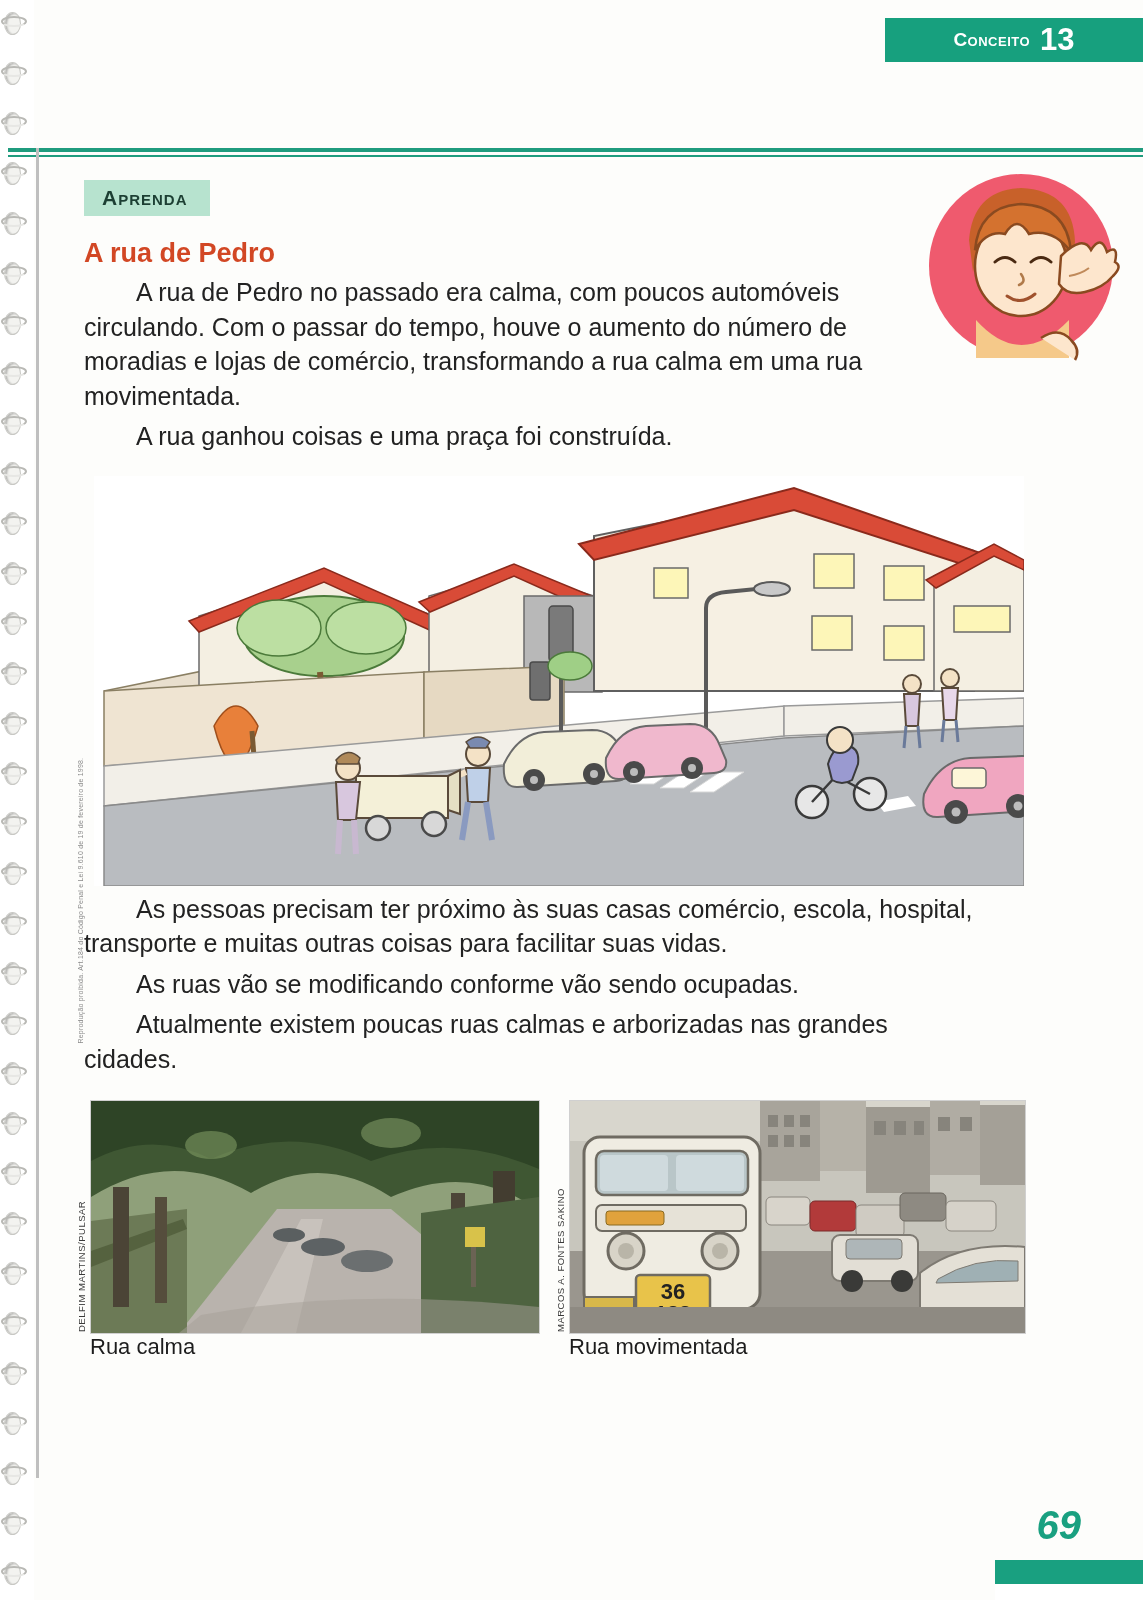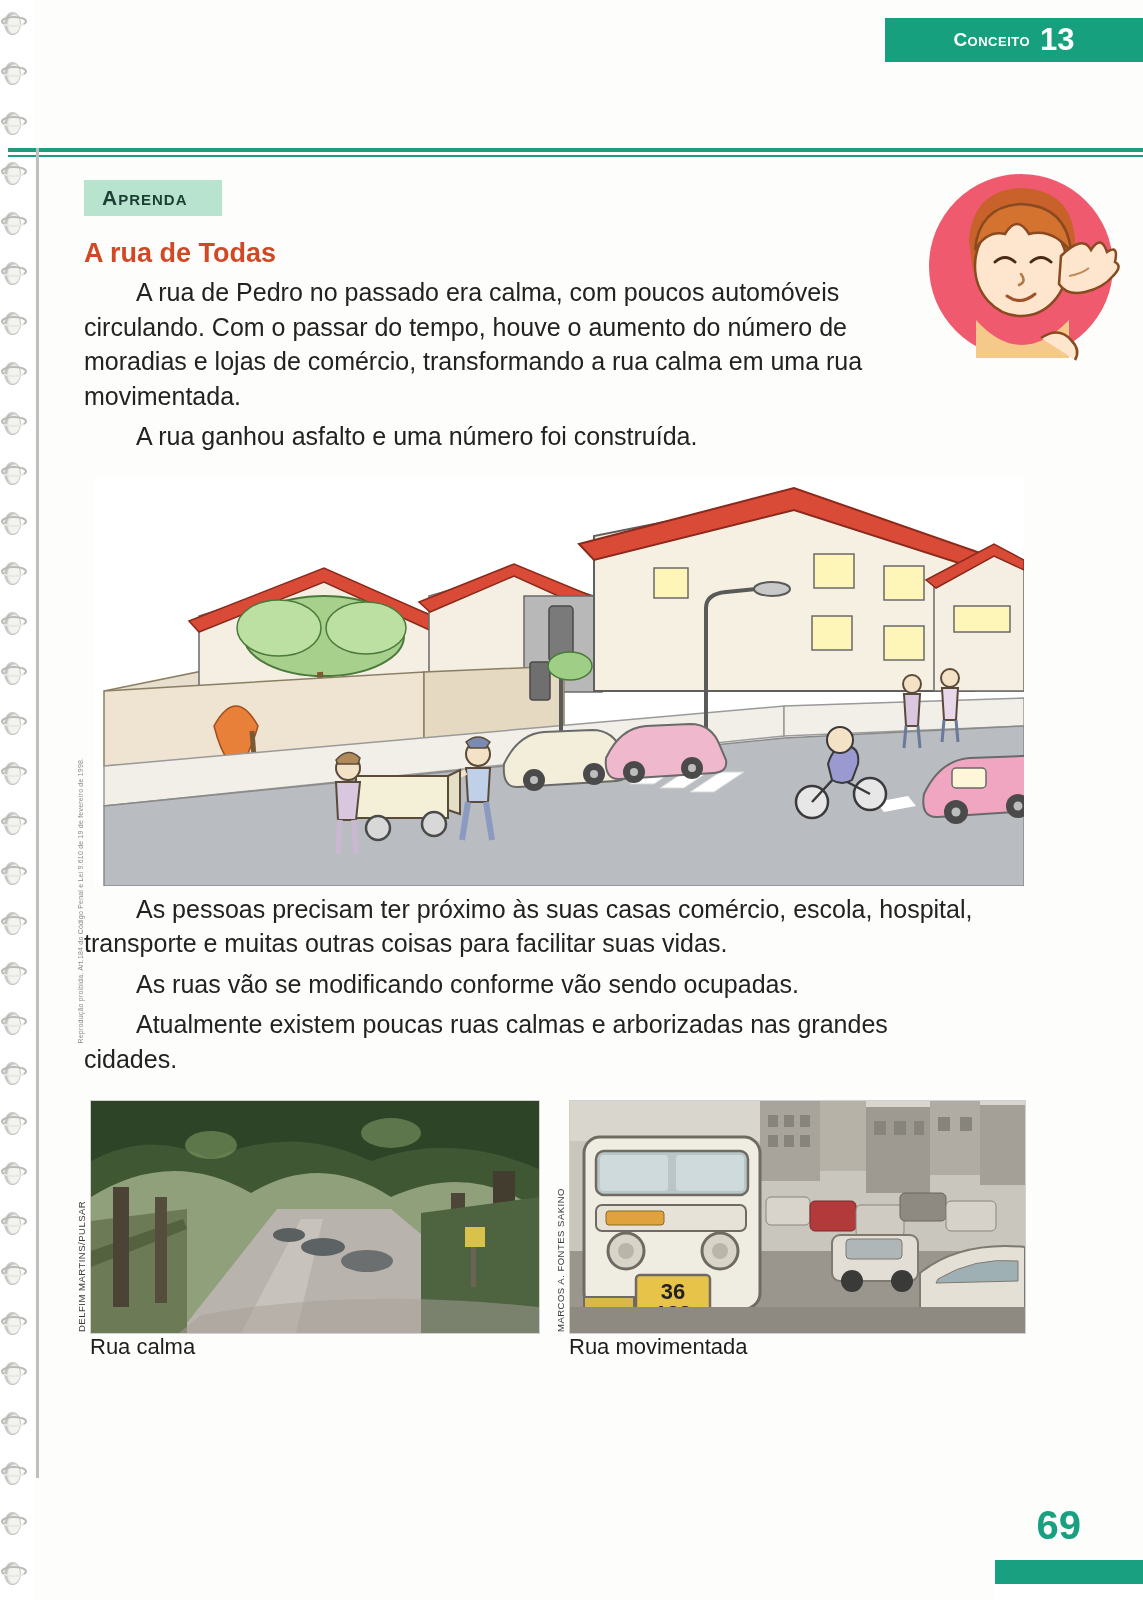--- a/index.html
+++ b/index.html
@@ -114,21 +114,21 @@
   .content {
     position: absolute;
     left: 84px;
     top: 180px;
     width: 950px;
   }
 
   .aprenda {
     display: inline-block;
     background: #b7e3cf;
-    padding: 6px 34px 6px 18px;
+    padding: 6px 22px 6px 18px;
     color: #1c3f33;
     font-size: 21px;
     font-weight: bold;
     letter-spacing: 1px;
     font-variant: small-caps;
   }
 
   .subtitle {
     margin-top: 22px;
     color: #d24724;
@@ -197,20 +197,21 @@
   }
 
   
   .pagenum {
     position: absolute;
     right: 62px;
     bottom: 52px;
     font-size: 40px;
     font-weight: bold;
     color: #19a080;
+    font-style: italic;
   }
   .pagebar {
     position: absolute;
     right: 0;
     bottom: 0;
     width: 148px;
     height: 40px;
     background: #19a080;
   }
   .pagebar-inner {
@@ -326,24 +327,24 @@
       <path d="M148 106 q12 -2 20 -8" fill="none" stroke="#c08a5a" stroke-width="2"></path>
 
       <path d="M120 168 q18 -12 30 2 q10 10 4 20" fill="#fde6cd" stroke="#8a4a20" stroke-width="2.5"></path>
     </svg>
   </div>
 
   <div class="content">
 
     <div class="aprenda">Aprenda</div>
 
-    <div class="subtitle">A rua de Todas</div>
+    <div class="subtitle">A rua de Pedro</div>
 
     <div class="para indent" style="width:800px">A rua de Pedro no passado era calma, com poucos automóveis circulando. Com o passar do tempo, houve o aumento do número de moradias e lojas de comércio, transformando a rua calma em uma rua movimentada.</div>
-    <div class="para indent">A rua ganhou asfalto e uma número foi construída.</div>
+    <div class="para indent">A rua ganhou coisas e uma praça foi construída.</div>
 
     
     <div class="street-illo">
       <svg viewBox="0 0 930 410" width="930" height="410">
 
         <rect x="0" y="0" width="930" height="410" fill="#ffffff"></rect>
 
         <path d="M10 215 L330 150 L930 150 L930 215 Z" fill="#e9dfce" stroke="#8a7f63" stroke-width="1.5"></path>
 
         <path d="M105 215 L105 140 L230 100 L340 140 L340 215 Z" fill="#f4efe2" stroke="#6a6a6a" stroke-width="1.5"></path>

